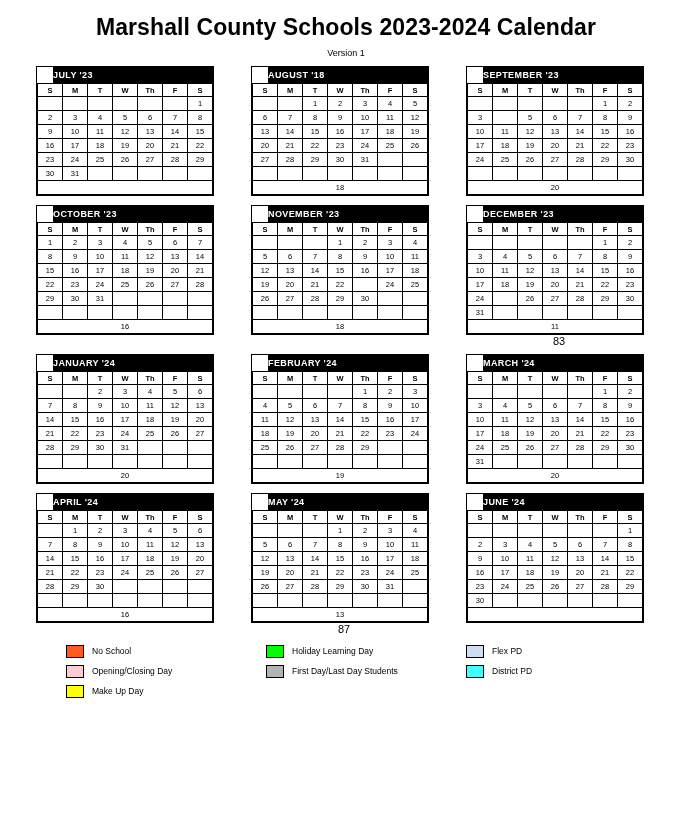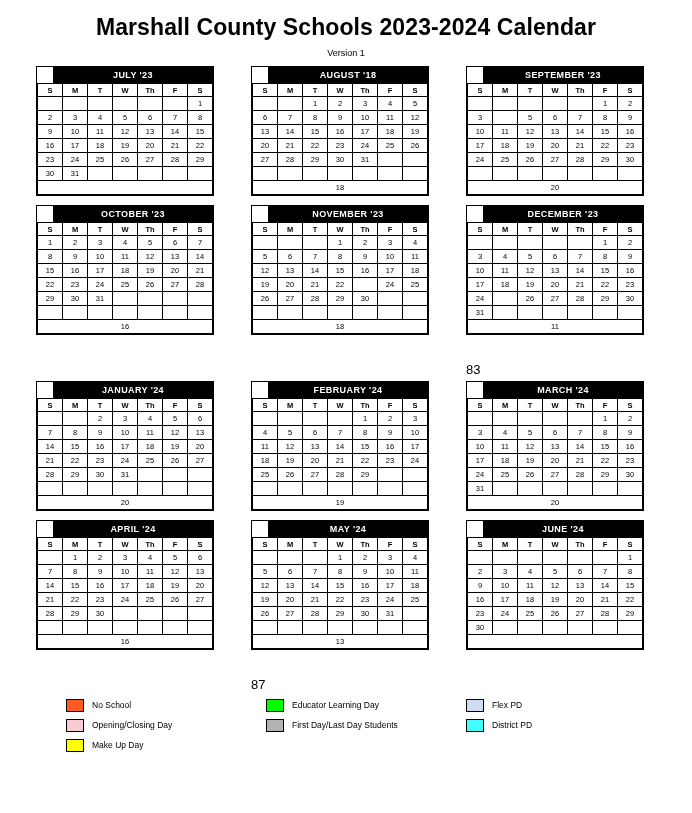--- a/index.html
+++ b/index.html
@@ -33,21 +33,21 @@
     margin-top:2px;
   }
   .month{
     width:178px;
     border:1px solid #000;
     box-sizing:border-box;
   }
   .month-header{
     background:#000;
     color:#fff;
-    text-align:center;
+    text-align:left;
     font-size:9px;
     font-weight:bold;
     letter-spacing:0.4px;
     padding:3px 0 3px 0;
     margin-left:16px;
   }
   table.cal{
     border-collapse:collapse;
     width:100%;
     table-layout:fixed;
@@ -75,25 +75,24 @@
   td.total{border:none;background:#fff;text-align:right;font-size:7.5px;padding-right:2px;}
   .c-ns{background:#ff5a1f;}
   .c-hol{background:#0000d8;color:#fff;}
   .c-dpd{background:#42ffff;}
   .c-eld{background:#00ff00;}
   .c-oc{background:#f7ccd2;}
   .c-mu{background:#ffff00;}
   .c-fpd{background:#cfdcf2;}
   .c-fl{background:#b3b3b3;}
   .cum{
-    font-size:13px;
-    text-align:left;
+    font-size:11px;
+    text-align:center;
     padding-right:4px;
     height:10px;
-    margin-top:27px;
   }
   #legend{
     margin:12px auto 12px auto;
     width:560px;
     display:grid;
     grid-template-columns:200px 200px 200px;
     row-gap:7px;
     font-size:8.5px;
   }
   .legend-item{display:flex;align-items:center;}
@@ -1040,21 +1039,21 @@
     </div>
   </div>
 
 <div id="legend">
     <div class="legend-item">
       <span class="swatch" style="background: rgb(255, 90, 31);"></span>
       <span class="legend-label">No School</span>
     </div>
     <div class="legend-item">
       <span class="swatch" style="background: rgb(0, 255, 0);"></span>
-      <span class="legend-label">Educator Learning Day</span>
+      <span class="legend-label">Holiday Learning Day</span>
     </div>
     <div class="legend-item">
       <span class="swatch" style="background: rgb(207, 220, 242);"></span>
       <span class="legend-label">Flex PD</span>
     </div>
     <div class="legend-item">
       <span class="swatch" style="background: rgb(247, 204, 210);"></span>
       <span class="legend-label">Opening/Closing Day</span>
     </div>
     <div class="legend-item">

